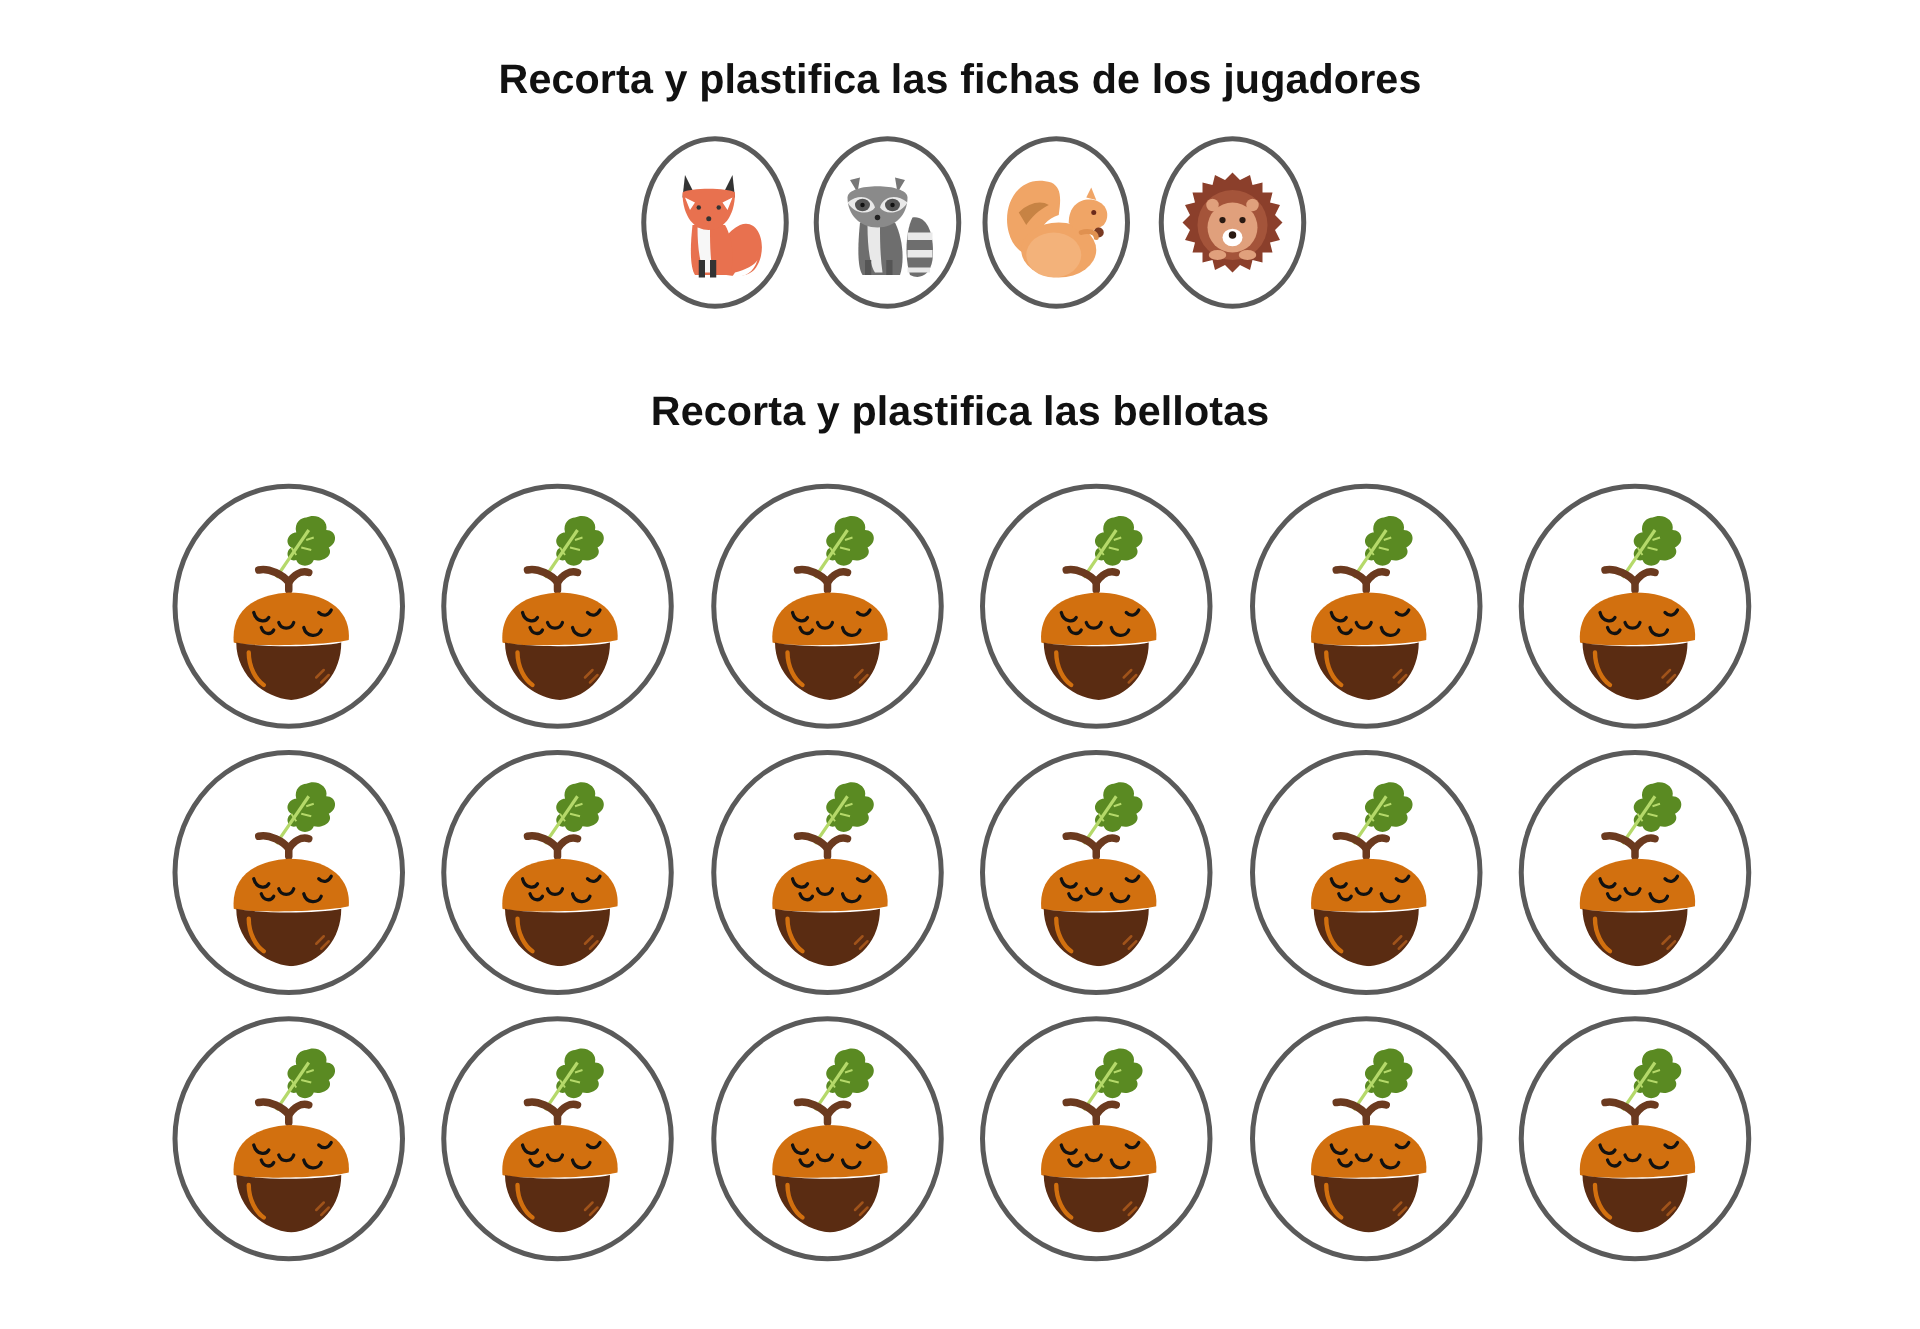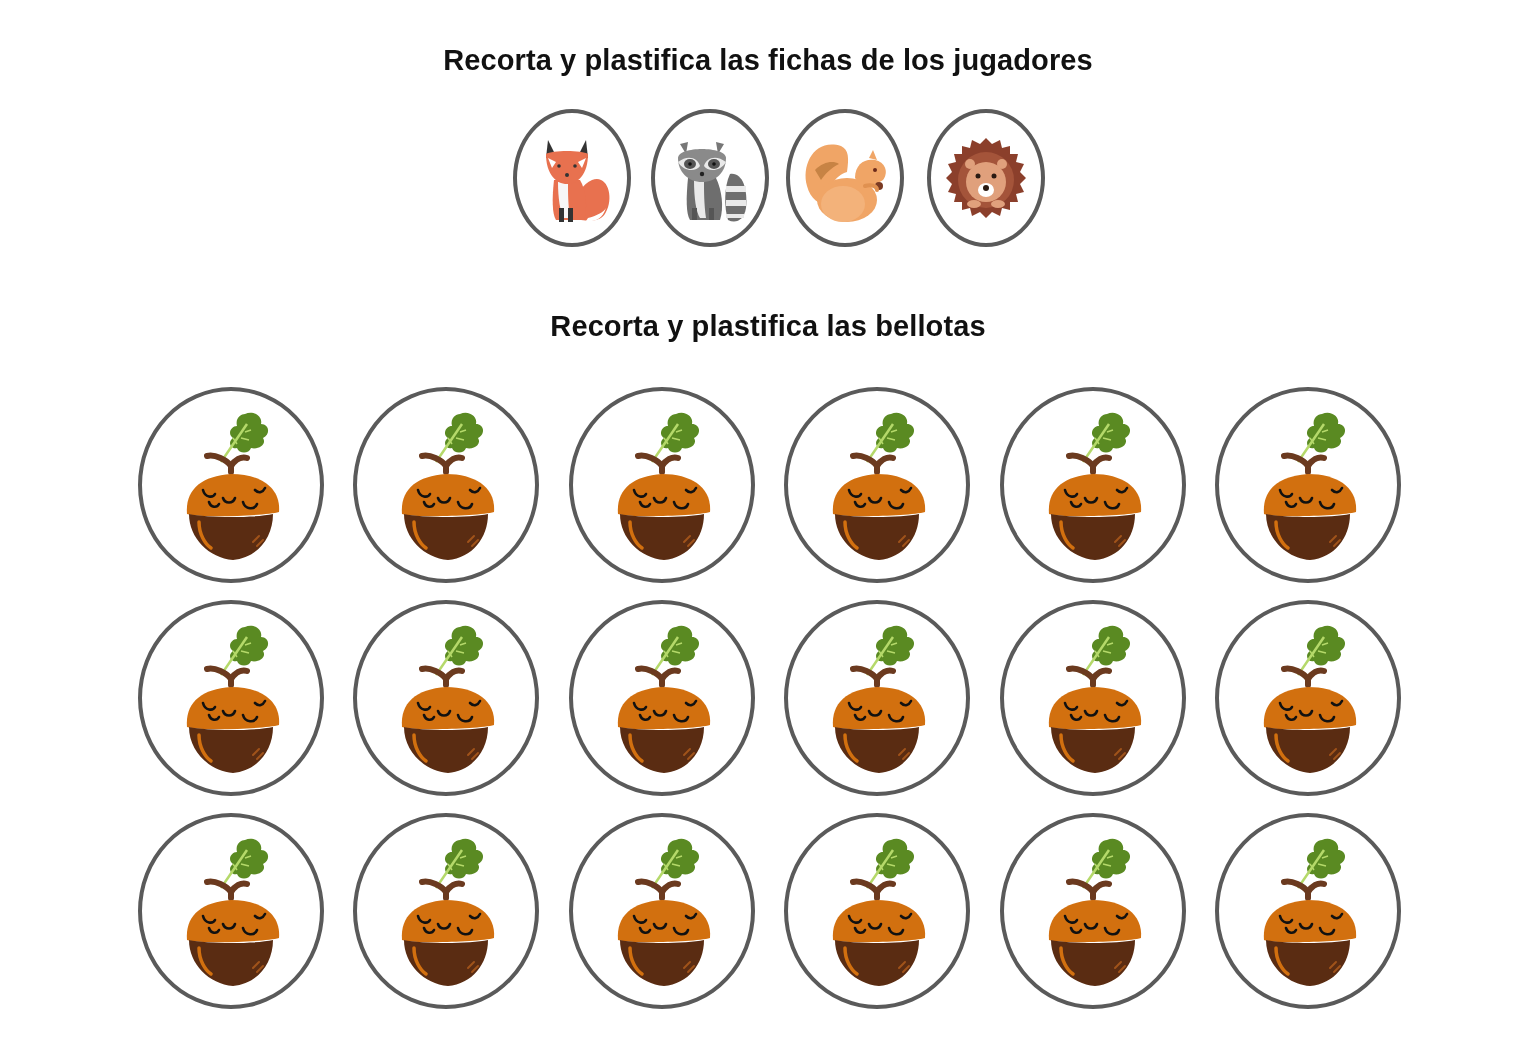--- a/index.html
+++ b/index.html
@@ -1,19 +1,19 @@
 <!DOCTYPE html>
 <html><head>
 <meta charset="utf-8">
 <style>
   html, body { margin: 0; padding: 0; background: #ffffff; }
   body { width: 1536px; height: 1063px; position: relative; overflow: hidden;
          font-family: "Liberation Sans", sans-serif; color: #111; }
   .title { position: absolute; left: 0; width: 1536px; text-align: center;
-           font-weight: bold; font-size: 29px; letter-spacing: 0.1px; }
+           font-weight: bold; font-size: 33px; letter-spacing: 0.1px; }
   #title1 { top: 44px; }
   #title2 { top: 310px; }
   .token { position: absolute; box-sizing: border-box; border: 4px solid #5a5a5a;
            border-radius: 50%; background: #fff; display: flex; align-items: center; justify-content: center; }
   .player { width: 118px; height: 138px; top: 109px; }
   .acorn-token { width: 186px; height: 196px; }
   .token svg { display: block; }
 </style>
 </head>
 <body>

